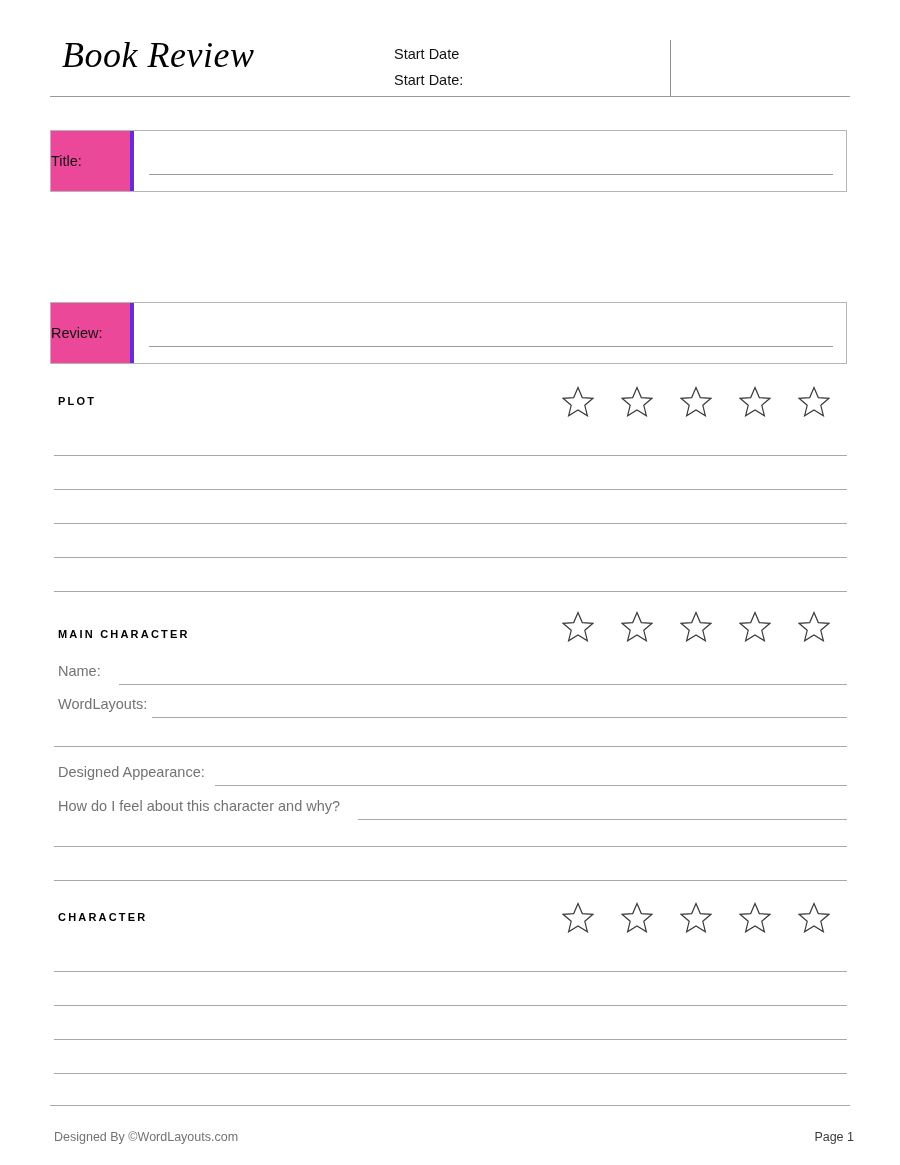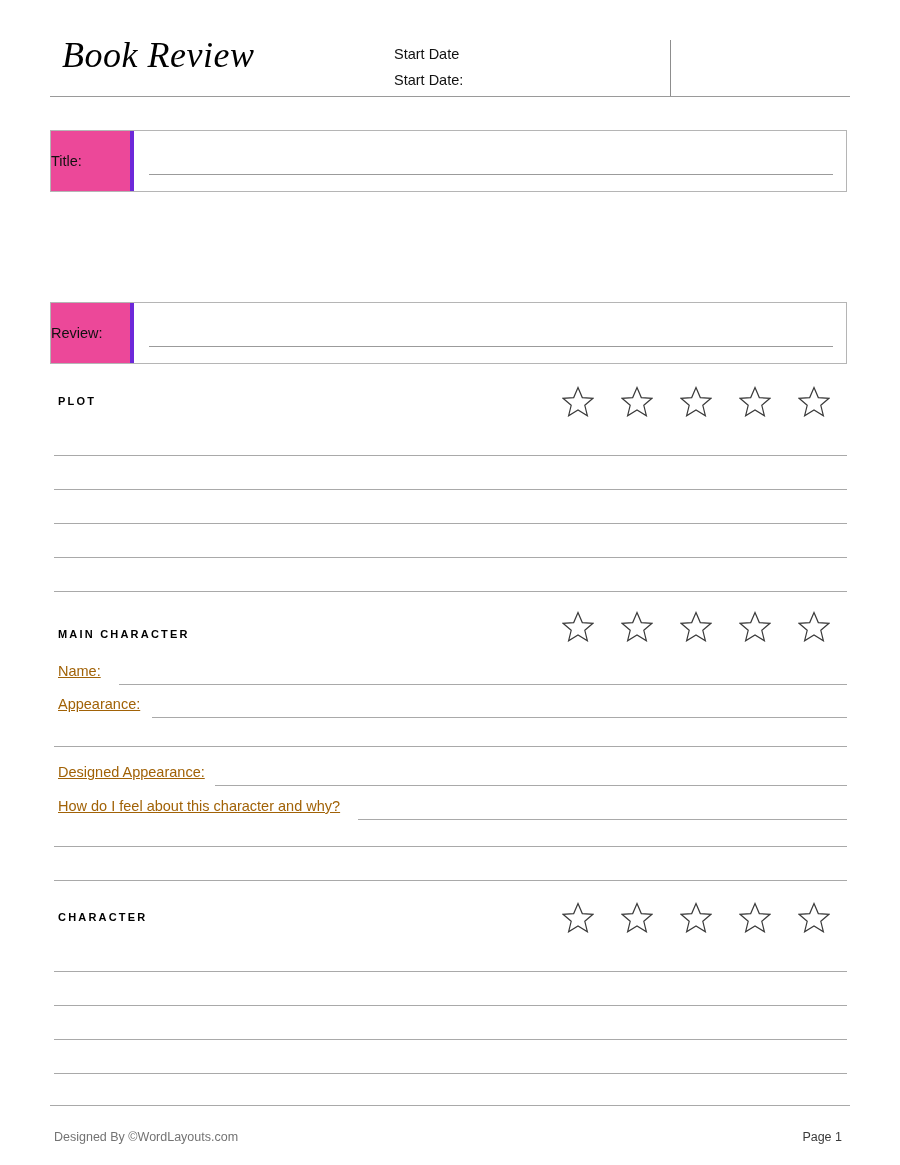--- a/index.html
+++ b/index.html
@@ -143,23 +143,22 @@
     position: absolute;
     left: 58px;
     width: 789px;
     height: 20px;
   }
   .inline-field .lab {
     position: absolute;
     left: 0;
     top: 0;
     font-size: 14.5px;
-    color: #a16207;
-    white-space: nowrap;
-    text-decoration: underline;
+    color: #737373;
+    white-space: nowrap;
   }
   .inline-field .ln {
     position: absolute;
     bottom: -2px;
     right: 0;
     height: 1px;
     background: #a9a9a9;
   }
 
   
@@ -174,21 +173,21 @@
   .footer-left {
     position: absolute;
     left: 54px;
     top: 1130px;
     font-size: 12.5px;
     color: #737373;
     white-space: nowrap;
   }
   .footer-right {
     position: absolute;
-    right: 58px;
+    right: 46px;
     top: 1130px;
     font-size: 12.5px;
     color: #3a3a3a;
     white-space: nowrap;
   }
 </style>
 </head>
 <body>
 
 <div class="page">
@@ -267,21 +266,21 @@
       </svg>
     </div>
 
   <div class="inline-field" style="top:663px;">
     <span class="lab">Name:</span>
     <span class="ln" style="left: 61px; right: 0px; width: auto;"></span>
     <span style="position: absolute; left: 61px; top: -2px; right: 0px; height: 22px;"></span>
   </div>
 
   <div class="inline-field" style="top:696px;">
-    <span class="lab">Appearance:</span>
+    <span class="lab">WordLayouts:</span>
     <span class="ln" style="left: 94px; right: 0px; width: auto;"></span>
     <span style="position: absolute; left: 94px; top: -2px; right: 0px; height: 22px;"></span>
   </div>
 
   <div class="rule" style="top:746px;"></div>
 
   <div class="inline-field" style="top:764px;">
     <span class="lab">Designed Appearance:</span>
     <span class="ln" style="left: 157px; right: 0px; width: auto;"></span>
     <span style="position: absolute; left: 157px; top: -2px; right: 0px; height: 22px;"></span>

